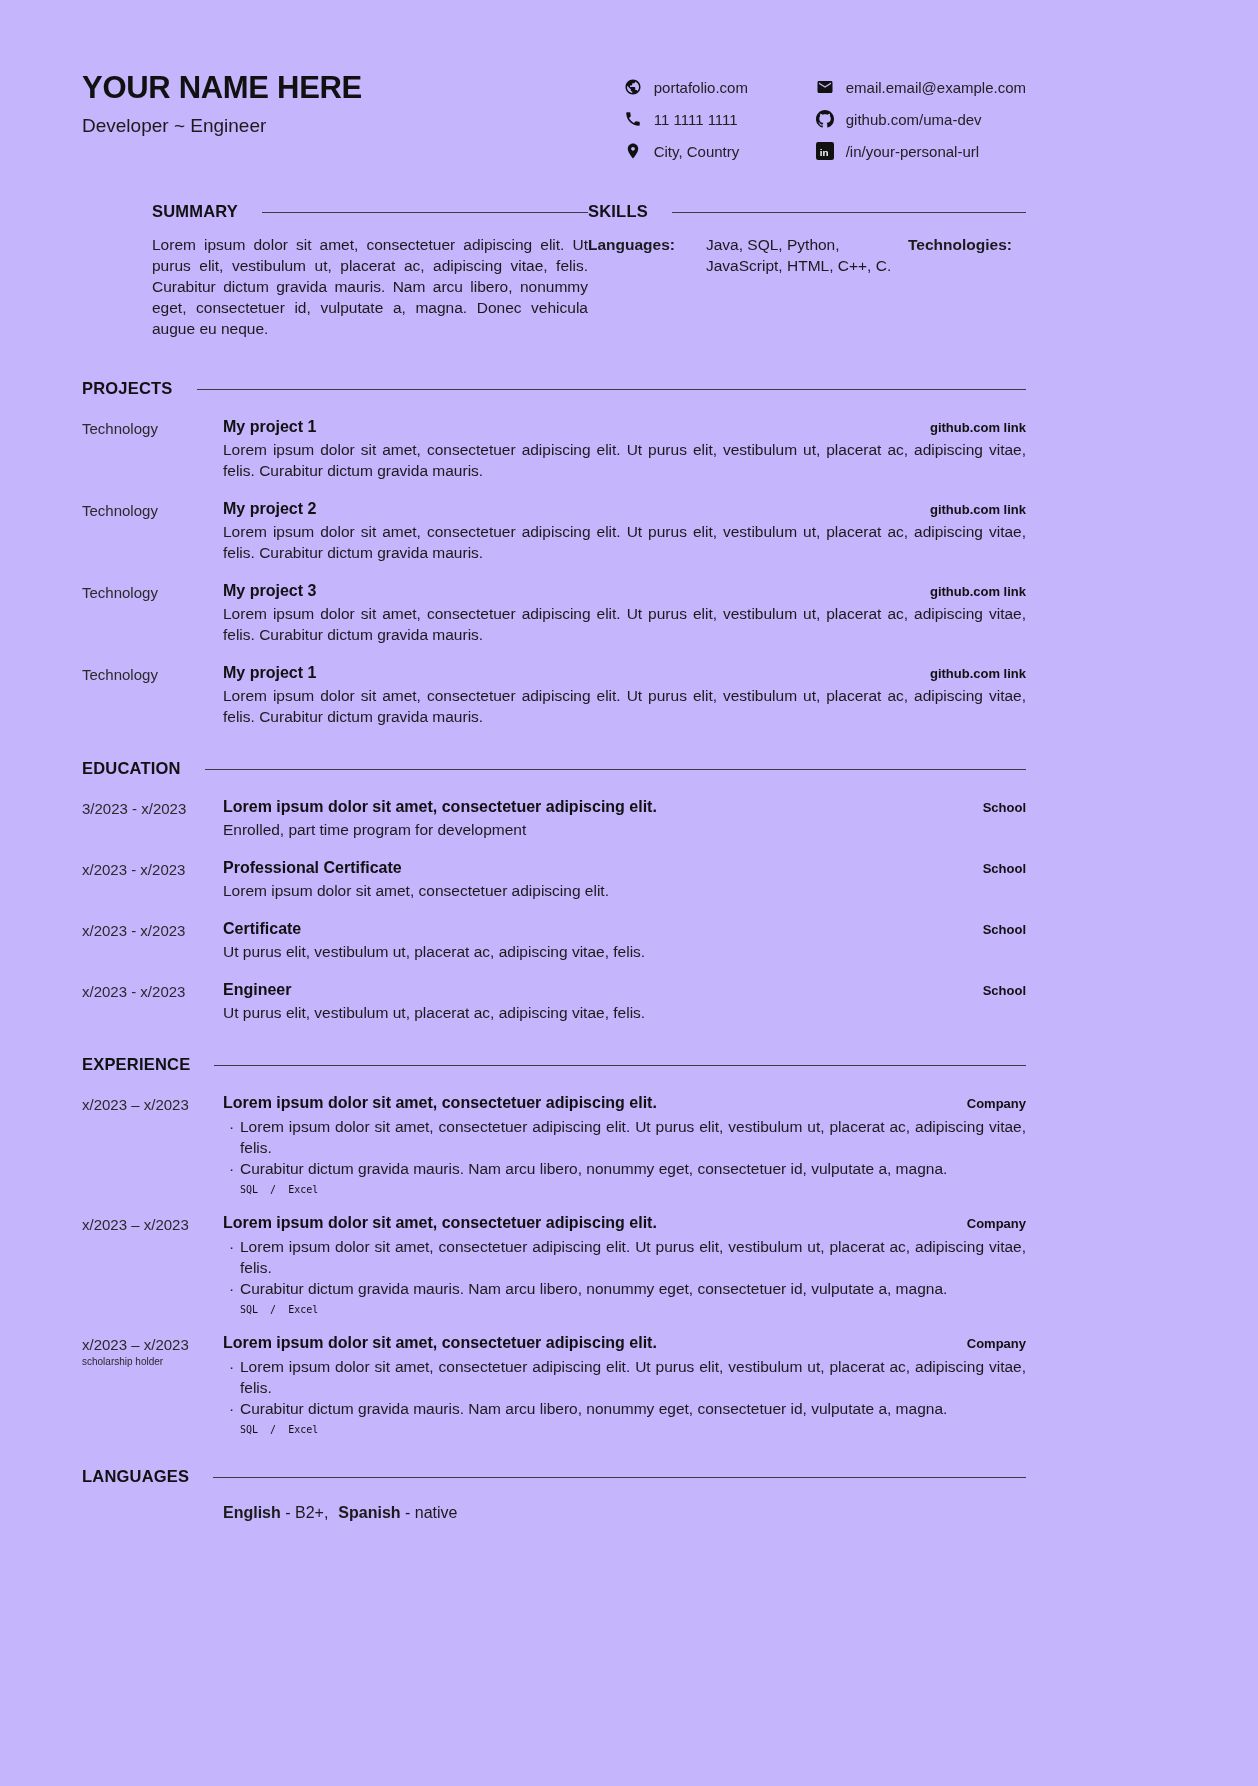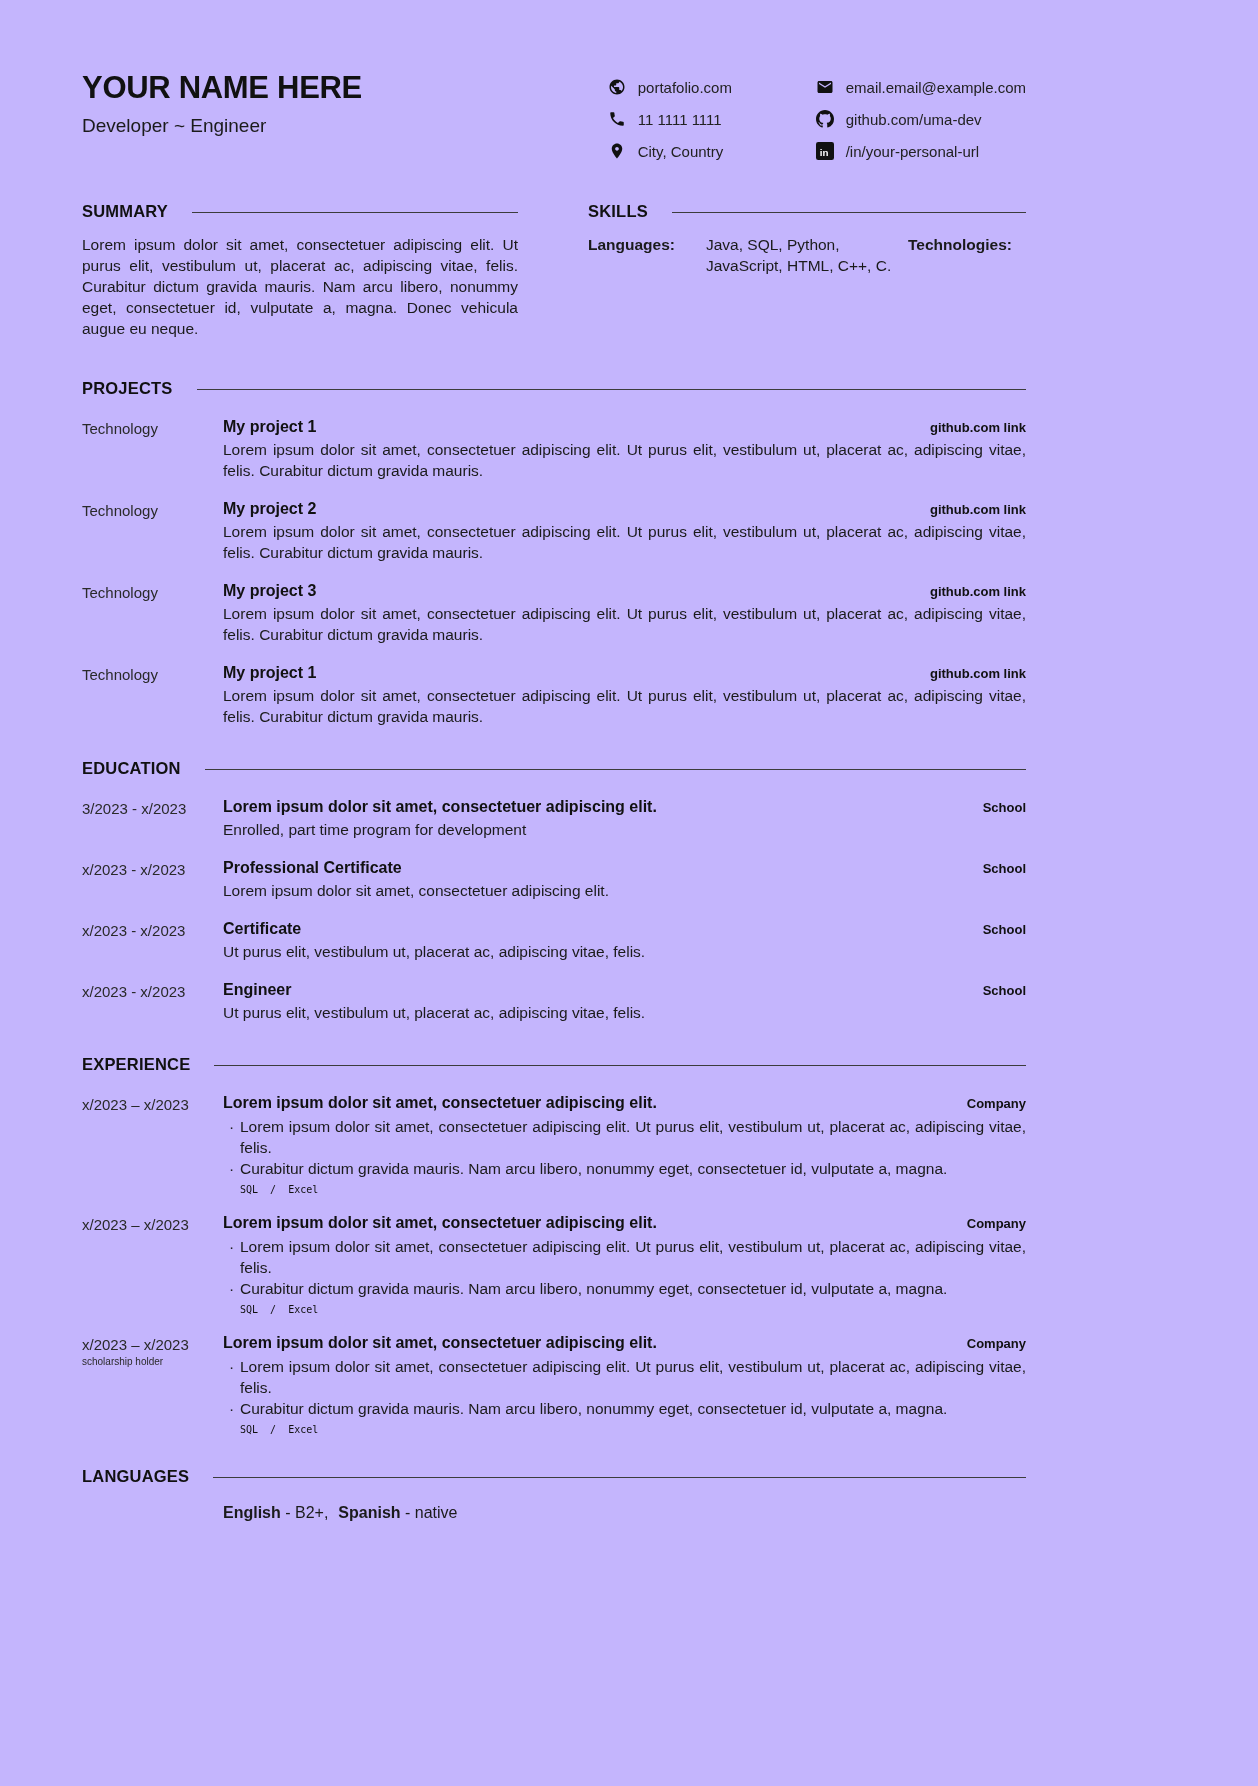--- a/index.html
+++ b/index.html
@@ -7,31 +7,31 @@
   body { font-family:"Liberation Sans","DejaVu Sans",sans-serif; color:#1b1b1b; }
   .page {
     width:1258px; height:1786px; background:#c4b5fd; margin:0 auto;
     padding:70px 232px 0 82px; position:relative; overflow:hidden;
   }
 
   
   .top-header { display:flex; justify-content:space-between; margin-bottom:42px; }
   .name { font-size:31px; font-weight:800; letter-spacing:-0.3px; color:#111; }
   .subtitle { font-size:19px; margin-top:9px; color:#1b1b1b; }
-  .contact-grid { display:grid; grid-template-columns:192px auto; gap:14px 16px; margin-top:8px; }
+  .contact-grid { display:grid; grid-template-columns:192px auto; gap:14px 0; margin-top:8px; }
   .contact-item { display:flex; align-items:center; gap:12px; font-size:15px; color:#222; cursor:default; }
   .contact-item svg { width:18px; height:18px; flex-shrink:0; display:block; }
 
   
   .section-head { display:flex; align-items:center; gap:24px; }
   .section-title { font-weight:bold; font-size:16.5px; color:#111; letter-spacing:0.2px; white-space:nowrap; }
   .section-rule { flex:1; border-top:1.5px solid #3c3c3c; margin-top:2px; }
 
   
-  .top-row { display:flex; justify-content:space-between; margin-bottom:40px; }
+  .top-row { display:flex; justify-content:flex-end; margin-bottom:40px; }
   .col-left { width:436px; }
   .col-right { width:438px; }
   .summary-text { font-size:15.5px; line-height:21px; text-align:justify; margin-top:13px; }
   .skills-rows { margin-top:13px; display:flex; gap:13px; }
   .skill-row { display:grid; grid-template-columns:118px 1fr; font-size:15.5px; line-height:21px; }
   .skill-label { font-weight:bold; }
 
   
   .section-block { margin-bottom:32px; }
   .entries { margin-top:20px; }

